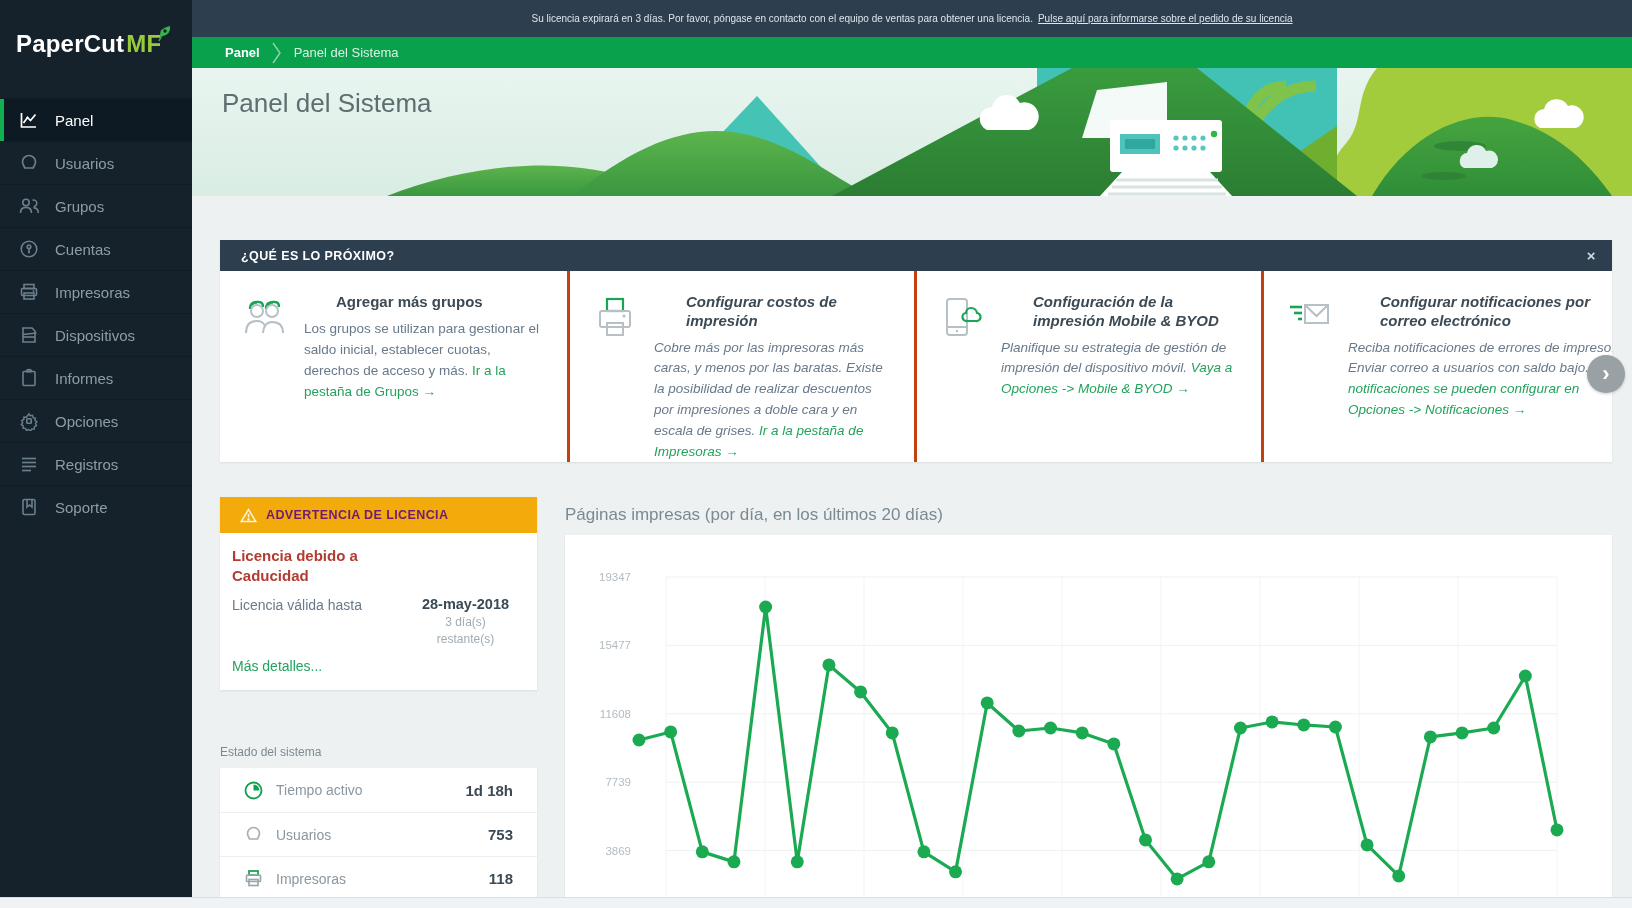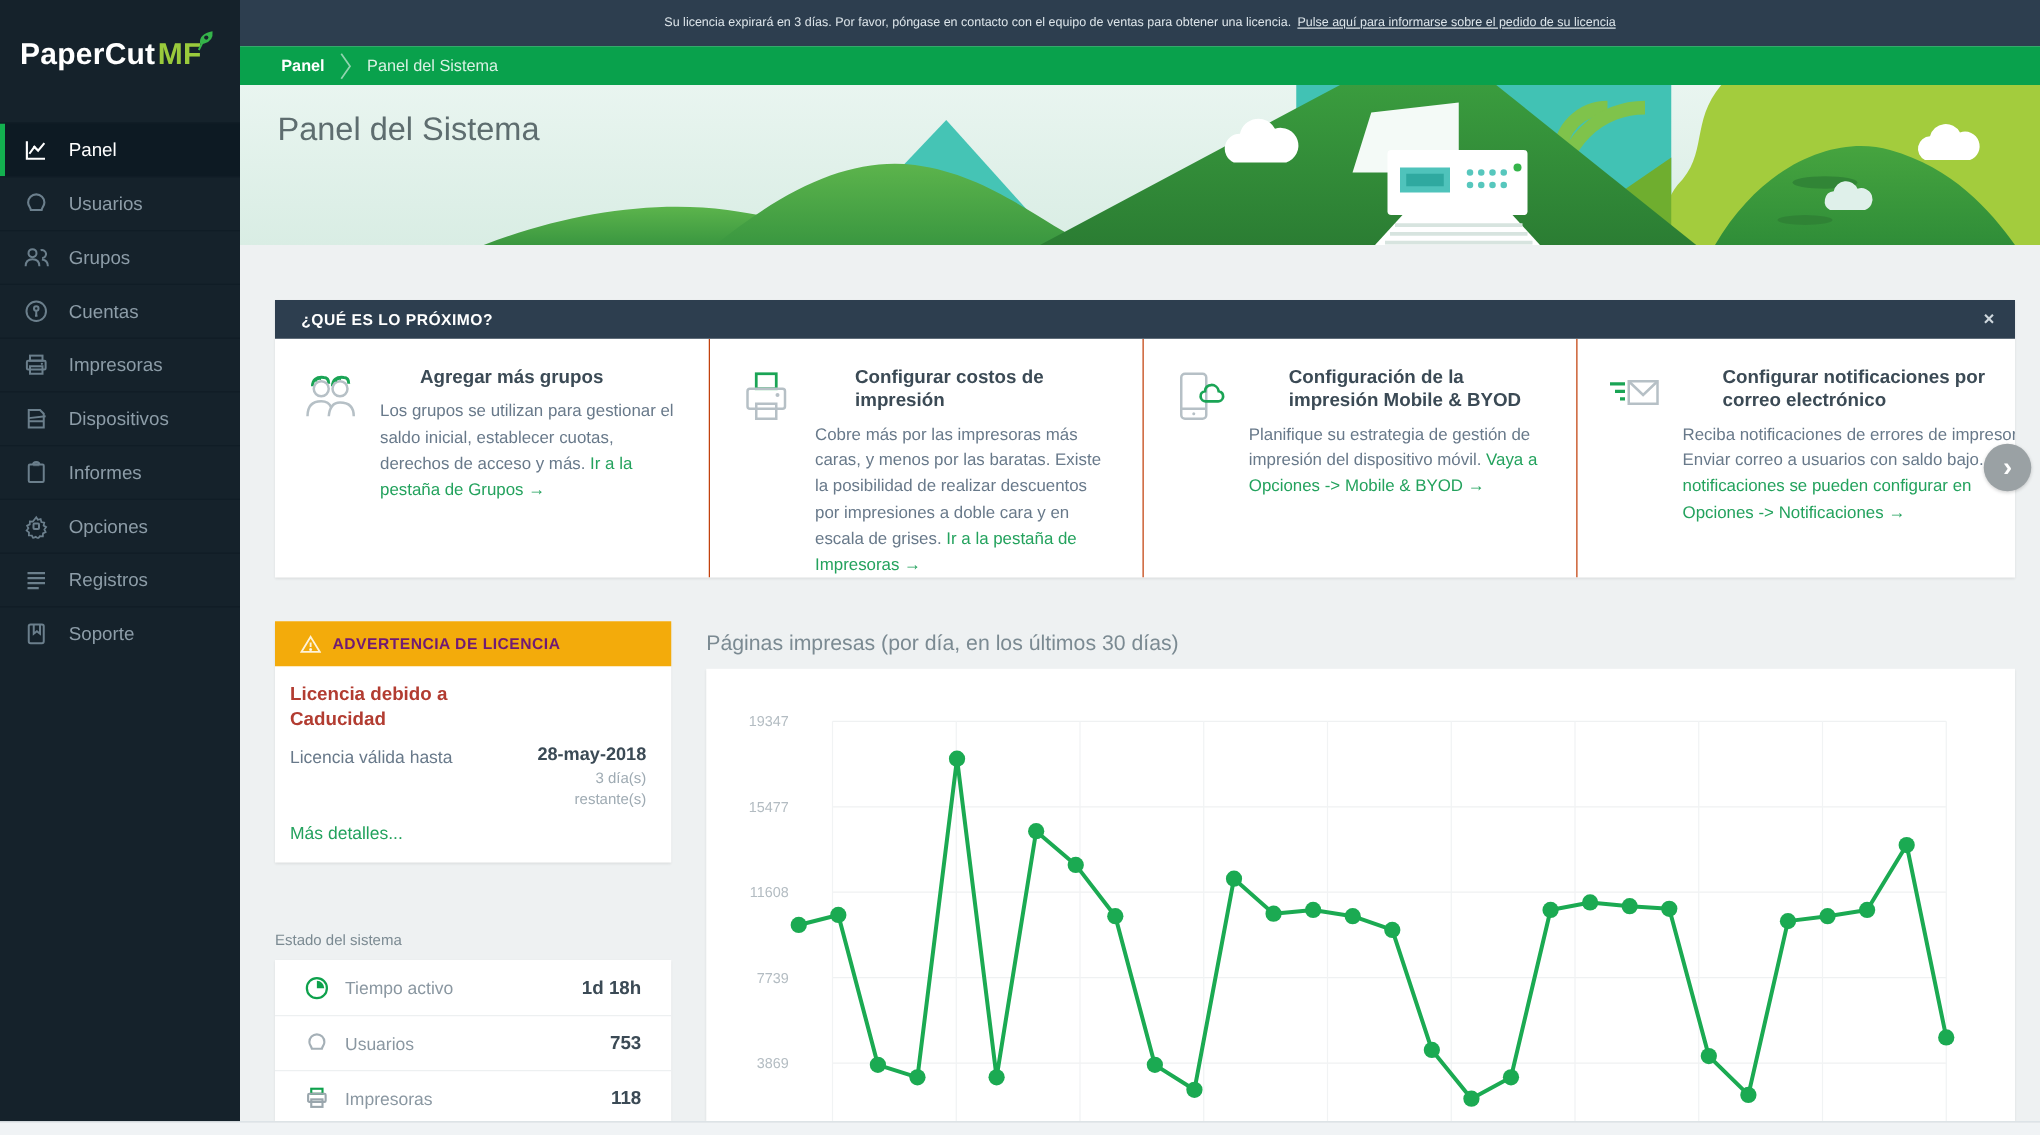--- a/index.html
+++ b/index.html
@@ -37,42 +37,42 @@
 
   
   .wn-card { position:absolute; left:220px; top:240px; width:1392px; height:222px; background:#fff;
              box-shadow:0 1px 2px rgba(0,0,0,.08); }
   .wn-header { height:31px; background:#2d3e4f; display:flex; align-items:center; padding:0 16px 0 21px;
                color:#fff; font-size:12.5px; font-weight:bold; letter-spacing:.4px; position:relative; }
   .wn-close { position:absolute; right:16px; top:0; height:31px; display:flex; align-items:center;
               color:#cfd8de; font-size:15px; font-weight:bold; cursor:pointer; }
   .wn-body { display:flex; height:191px; overflow:hidden; }
   .wn-item { width:347px; flex:none; padding:22px 24px 0 22px; display:flex; }
-  .wn-item + .wn-item { border-left:1px solid #c2410c; }
+  .wn-item + .wn-item { border-left:3px solid #c2410c;font-style:italic; }
   .wn-item.clipped { width:400px; }
   .wn-ico { width:62px; flex:none; padding-top:2px; }
   .wn-text { flex:1; min-width:0; }
   .wn-title { font-size:15px; font-weight:bold; color:#3b4a55; line-height:1.25; margin-bottom:7px;margin-left:32px; }
   .wn-desc { font-size:13.5px; color:#68798a; line-height:1.55; }
   .wn-link { color:#23a25d; cursor:pointer; }
   .next-btn { position:absolute; left:1587px; top:355px; width:38px; height:38px; border-radius:50%;
               background:#9aa1a4; color:#fff; display:flex; align-items:center; justify-content:center;
               font-size:22px; font-weight:bold; z-index:6; cursor:pointer; box-shadow:0 1px 3px rgba(0,0,0,.2); }
 
   
   .lic-card { position:absolute; left:220px; top:497px; width:317px; height:193px; background:#fff;
               box-shadow:0 1px 2px rgba(0,0,0,.08); }
   .lic-header { height:36px; background:#f3ab0b; color:#701a75; font-size:12.5px; font-weight:bold;
                 letter-spacing:.4px; display:flex; align-items:center; padding-left:20px; }
   .lic-header .wicon { margin-right:9px; display:flex; }
   .lic-body { padding:13px 20px 0 12px; }
   .lic-issue { color:#b23c31; font-weight:bold; font-size:15px; line-height:1.35; width:150px; margin-bottom:9px; }
   .lic-row { display:flex; justify-content:space-between;gap:11px; }
   .lic-label { font-size:14px; color:#68798a; padding-top:1px; }
-  .lic-val { text-align:right; width:103px; }
+  .lic-val { text-align:center; width:103px; }
   .lic-date { font-size:14.5px; font-weight:bold; color:#3b4a55; }
   .lic-rem { font-size:12px; color:#9fabb3; line-height:1.45; margin-top:2px; }
   .lic-more { display:inline-block; margin-top:10px; font-size:14px; color:#23a25d; cursor:pointer; }
 
   
   .status-heading { position:absolute; left:220px; top:745px; font-size:12px; color:#7b8a92; }
   .status-card { position:absolute; left:220px; top:768px; width:317px; height:129px; background:#fff;
                  box-shadow:0 1px 2px rgba(0,0,0,.08); overflow:hidden; }
   .st-row { height:44px; display:flex; align-items:center; padding:0 24px; }
   .st-row + .st-row { border-top:1px solid #edf0f1; }
@@ -448,21 +448,21 @@
           <rect x="2.5" y="6" width="14" height="6.5" rx="1" stroke="#9aa6ad" stroke-width="1.7"></rect>
           <rect x="5" y="10.5" width="9" height="6" stroke="#9aa6ad" stroke-width="1.7"></rect>
         </svg>
       </span>
       <span class="st-label">Impresoras</span>
       <span class="st-val">118</span>
     </div>
 
   </div>
 
-  <div class="chart-heading">Páginas impresas (por día, en los últimos 30 días)</div>
+  <div class="chart-heading">Páginas impresas (por día, en los últimos 20 días)</div>
   <div class="chart-card">
     <svg id="chart-svg" width="1047" height="362" viewBox="0 0 1047 362">
         <line x1="101" y1="42" x2="992" y2="42" stroke="#eff1f2" stroke-width="1"></line>
         <text x="66" y="46" text-anchor="end" font-size="11.5" fill="#b3bcc2" font-family="Liberation Sans, sans-serif">19347</text>
         <line x1="101" y1="110.4" x2="992" y2="110.4" stroke="#eff1f2" stroke-width="1"></line>
         <text x="66" y="114.4" text-anchor="end" font-size="11.5" fill="#b3bcc2" font-family="Liberation Sans, sans-serif">15477</text>
         <line x1="101" y1="178.78232558139536" x2="992" y2="178.78232558139536" stroke="#eff1f2" stroke-width="1"></line>
         <text x="66" y="182.78232558139536" text-anchor="end" font-size="11.5" fill="#b3bcc2" font-family="Liberation Sans, sans-serif">11608</text>
         <line x1="101" y1="247.1646511627907" x2="992" y2="247.1646511627907" stroke="#eff1f2" stroke-width="1"></line>
         <text x="66" y="251.1646511627907" text-anchor="end" font-size="11.5" fill="#b3bcc2" font-family="Liberation Sans, sans-serif">7739</text>

